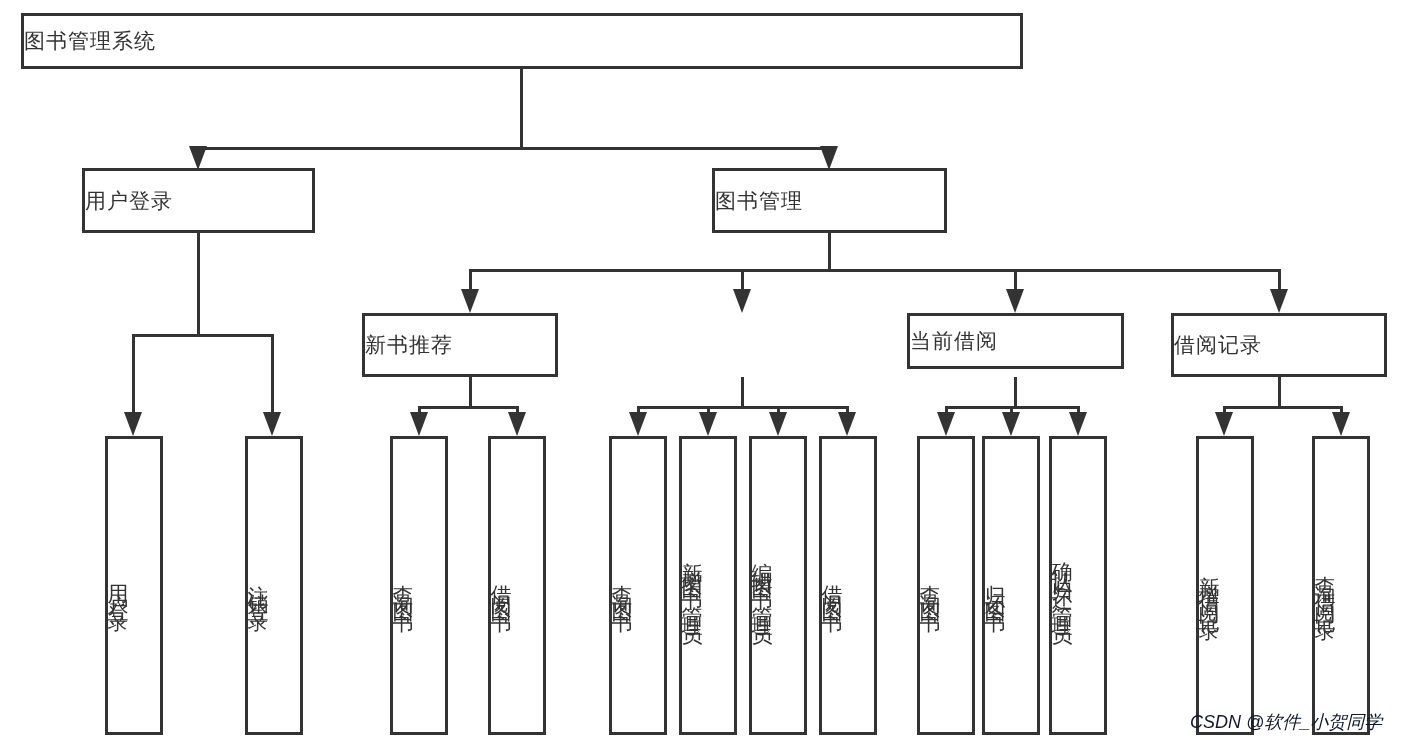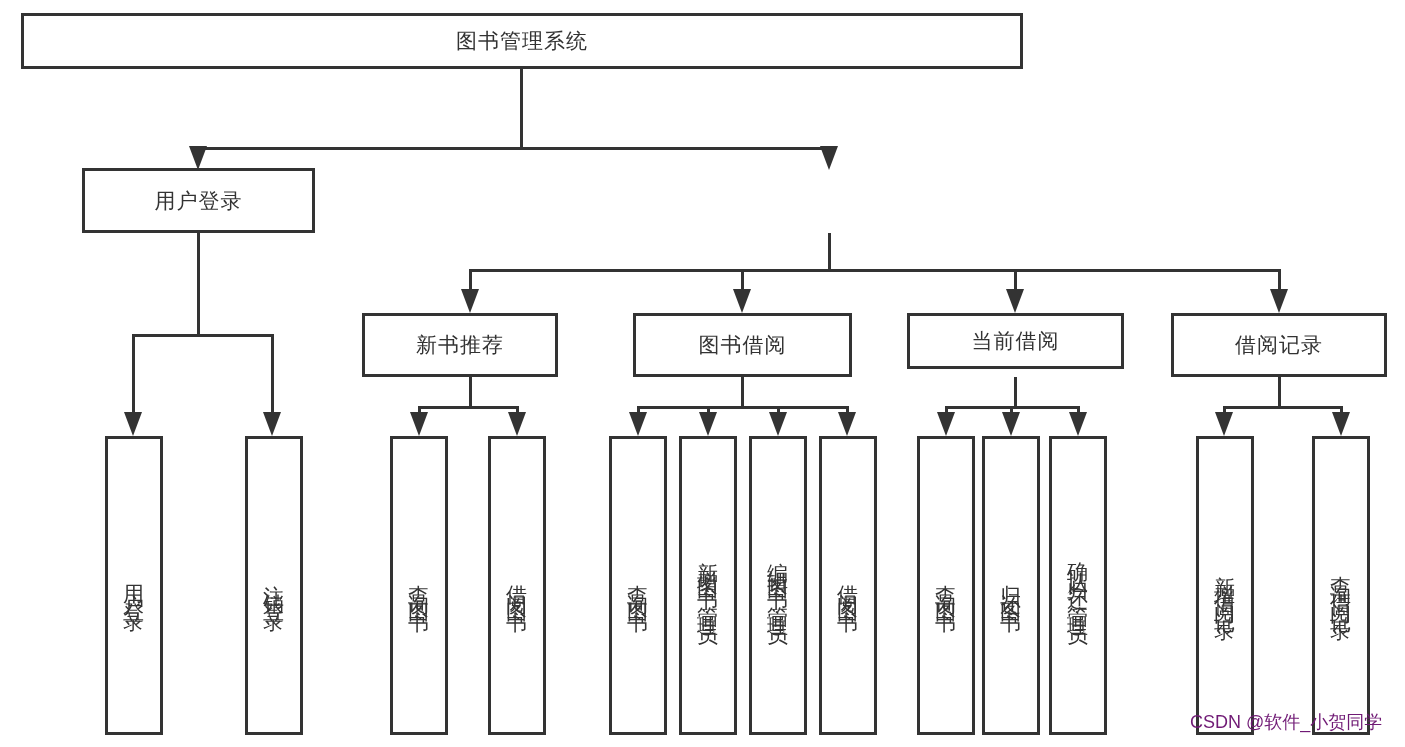--- a/index.html
+++ b/index.html
@@ -11,21 +11,20 @@
     font-family:"Liberation Sans",sans-serif;
     color:#333333;
   }
   .box{
     position:absolute;
     box-sizing:border-box;
     border:3px solid #333333;
     background:#ffffff;
     display:flex;
     align-items:center;
-    justify-content:center;
   }
   .hlabel{
     font-size:21px;
     letter-spacing:1px;
     white-space:nowrap;
   }
   .vtext{
     writing-mode:vertical-rl;
     text-orientation:mixed;
     font-size:21px;
@@ -41,41 +40,45 @@
     position:absolute;
     width:0;height:0;
     border-left:9px solid transparent;
     border-right:9px solid transparent;
     border-top:24px solid #333333;
   }
   .watermark{
     position:absolute;
     left:1190px;top:710px;
     font-size:18px;
-    color:#701a75;
+    color:#0f172a;
     white-space:nowrap;
     z-index:5;
+    font-style:italic;
   }
 </style>
 </head>
 <body>
 
 <div class="canvas">
 
   <div class="box" style="left:21px;top:13px;width:1002px;height:56px">
     <span class="hlabel">图书管理系统</span>
   </div>
 
   <div class="cline" style="left:520px;top:69px;width:3px;height:81px"></div>
   <div class="cline" style="left:197px;top:147px;width:635px;height:3px"></div>
   <div class="carrow" style="left:189px;top:146px"></div>
   <div class="carrow" style="left:820px;top:146px"></div>
 
   <div class="box" style="left:82px;top:168px;width:233px;height:65px">
     <span class="hlabel">用户登录</span>
+  </div>
+  <div class="box" style="left:712px;top:168px;width:235px;height:65px">
+    <span class="hlabel">图书管理</span>
   </div>
 
   <div class="cline" style="left:197px;top:233px;width:3px;height:103px"></div>
   <div class="cline" style="left:132px;top:334px;width:142px;height:3px"></div>
   <div class="cline" style="left:132px;top:334px;width:3px;height:80px"></div>
   <div class="cline" style="left:271px;top:334px;width:3px;height:80px"></div>
   <div class="carrow" style="left:124px;top:412px"></div>
   <div class="carrow" style="left:263px;top:412px"></div>
 
   <div class="cline" style="left:828px;top:233px;width:3px;height:38px"></div>
@@ -84,23 +87,20 @@
   <div class="carrow" style="left:461px;top:289px"></div>
   <div class="cline" style="left:741px;top:269px;width:3px;height:22px"></div>
   <div class="carrow" style="left:733px;top:289px"></div>
   <div class="cline" style="left:1014px;top:269px;width:3px;height:22px"></div>
   <div class="carrow" style="left:1006px;top:289px"></div>
   <div class="cline" style="left:1278px;top:269px;width:3px;height:22px"></div>
   <div class="carrow" style="left:1270px;top:289px"></div>
 
   <div class="box" style="left:362px;top:313px;width:196px;height:64px">
     <span class="hlabel">新书推荐</span>
-  </div>
-  <div class="box" style="left:633px;top:313px;width:219px;height:64px">
-    <span class="hlabel">图书借阅</span>
   </div>
   <div class="box" style="left:907px;top:313px;width:217px;height:56px">
     <span class="hlabel">当前借阅</span>
   </div>
   <div class="box" style="left:1171px;top:313px;width:216px;height:64px">
     <span class="hlabel">借阅记录</span>
   </div>
 
   <div class="cline" style="left:469px;top:377px;width:3px;height:31px"></div>
   <div class="cline" style="left:418px;top:406px;width:101px;height:3px"></div>

